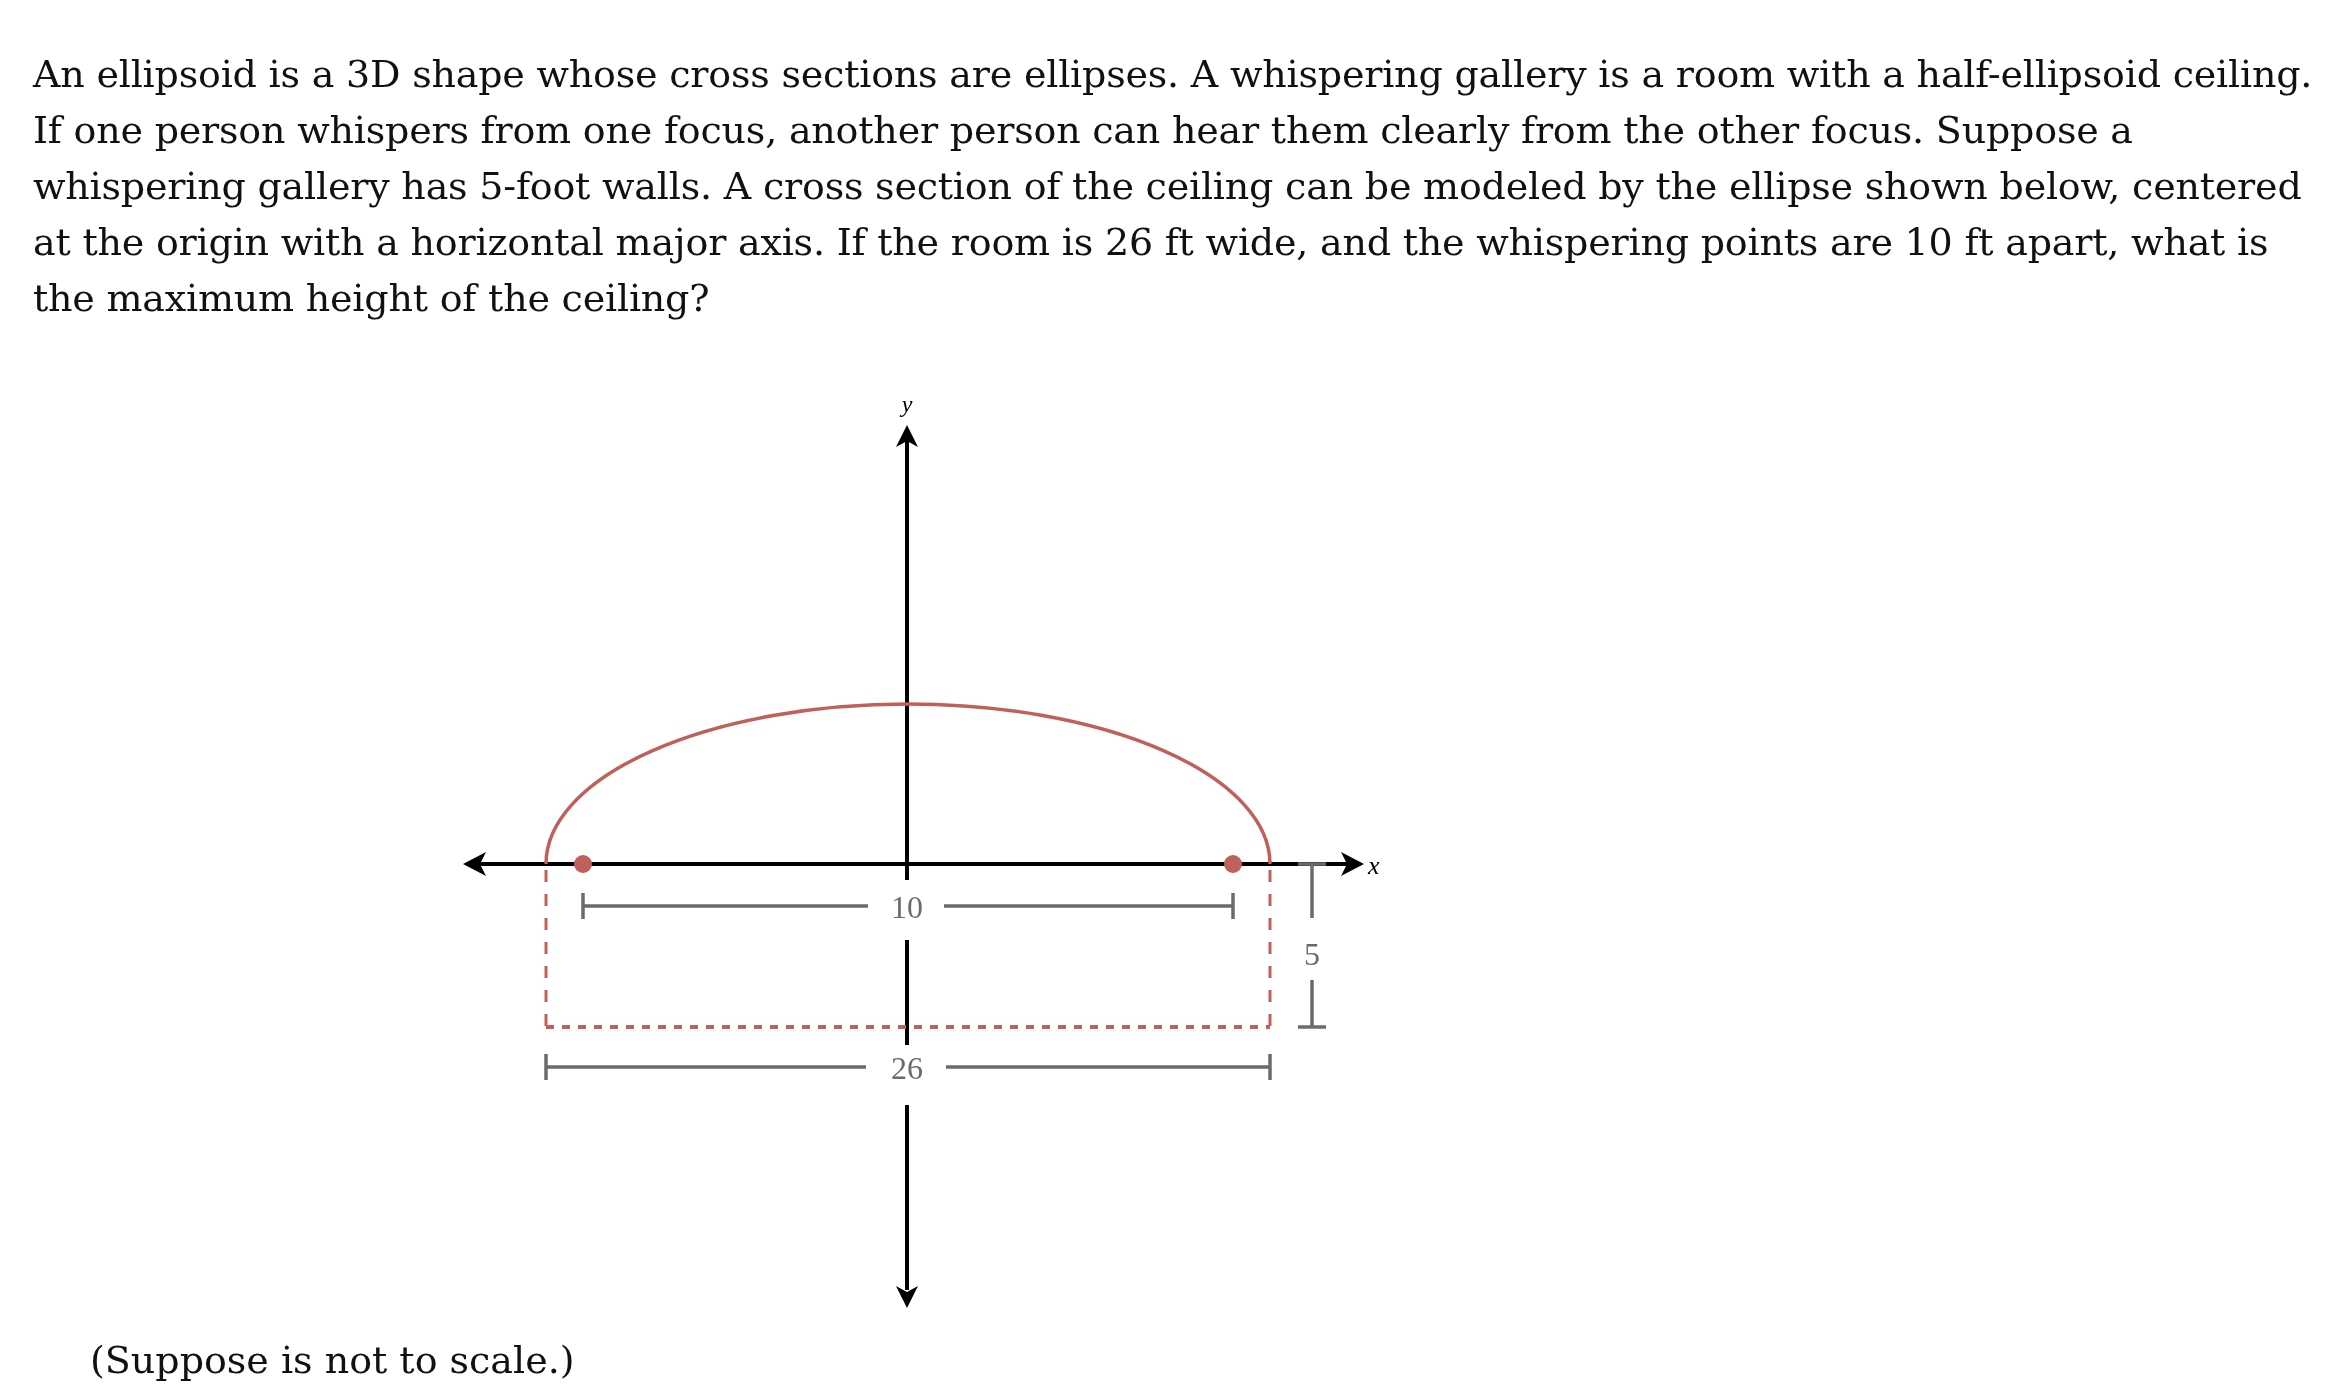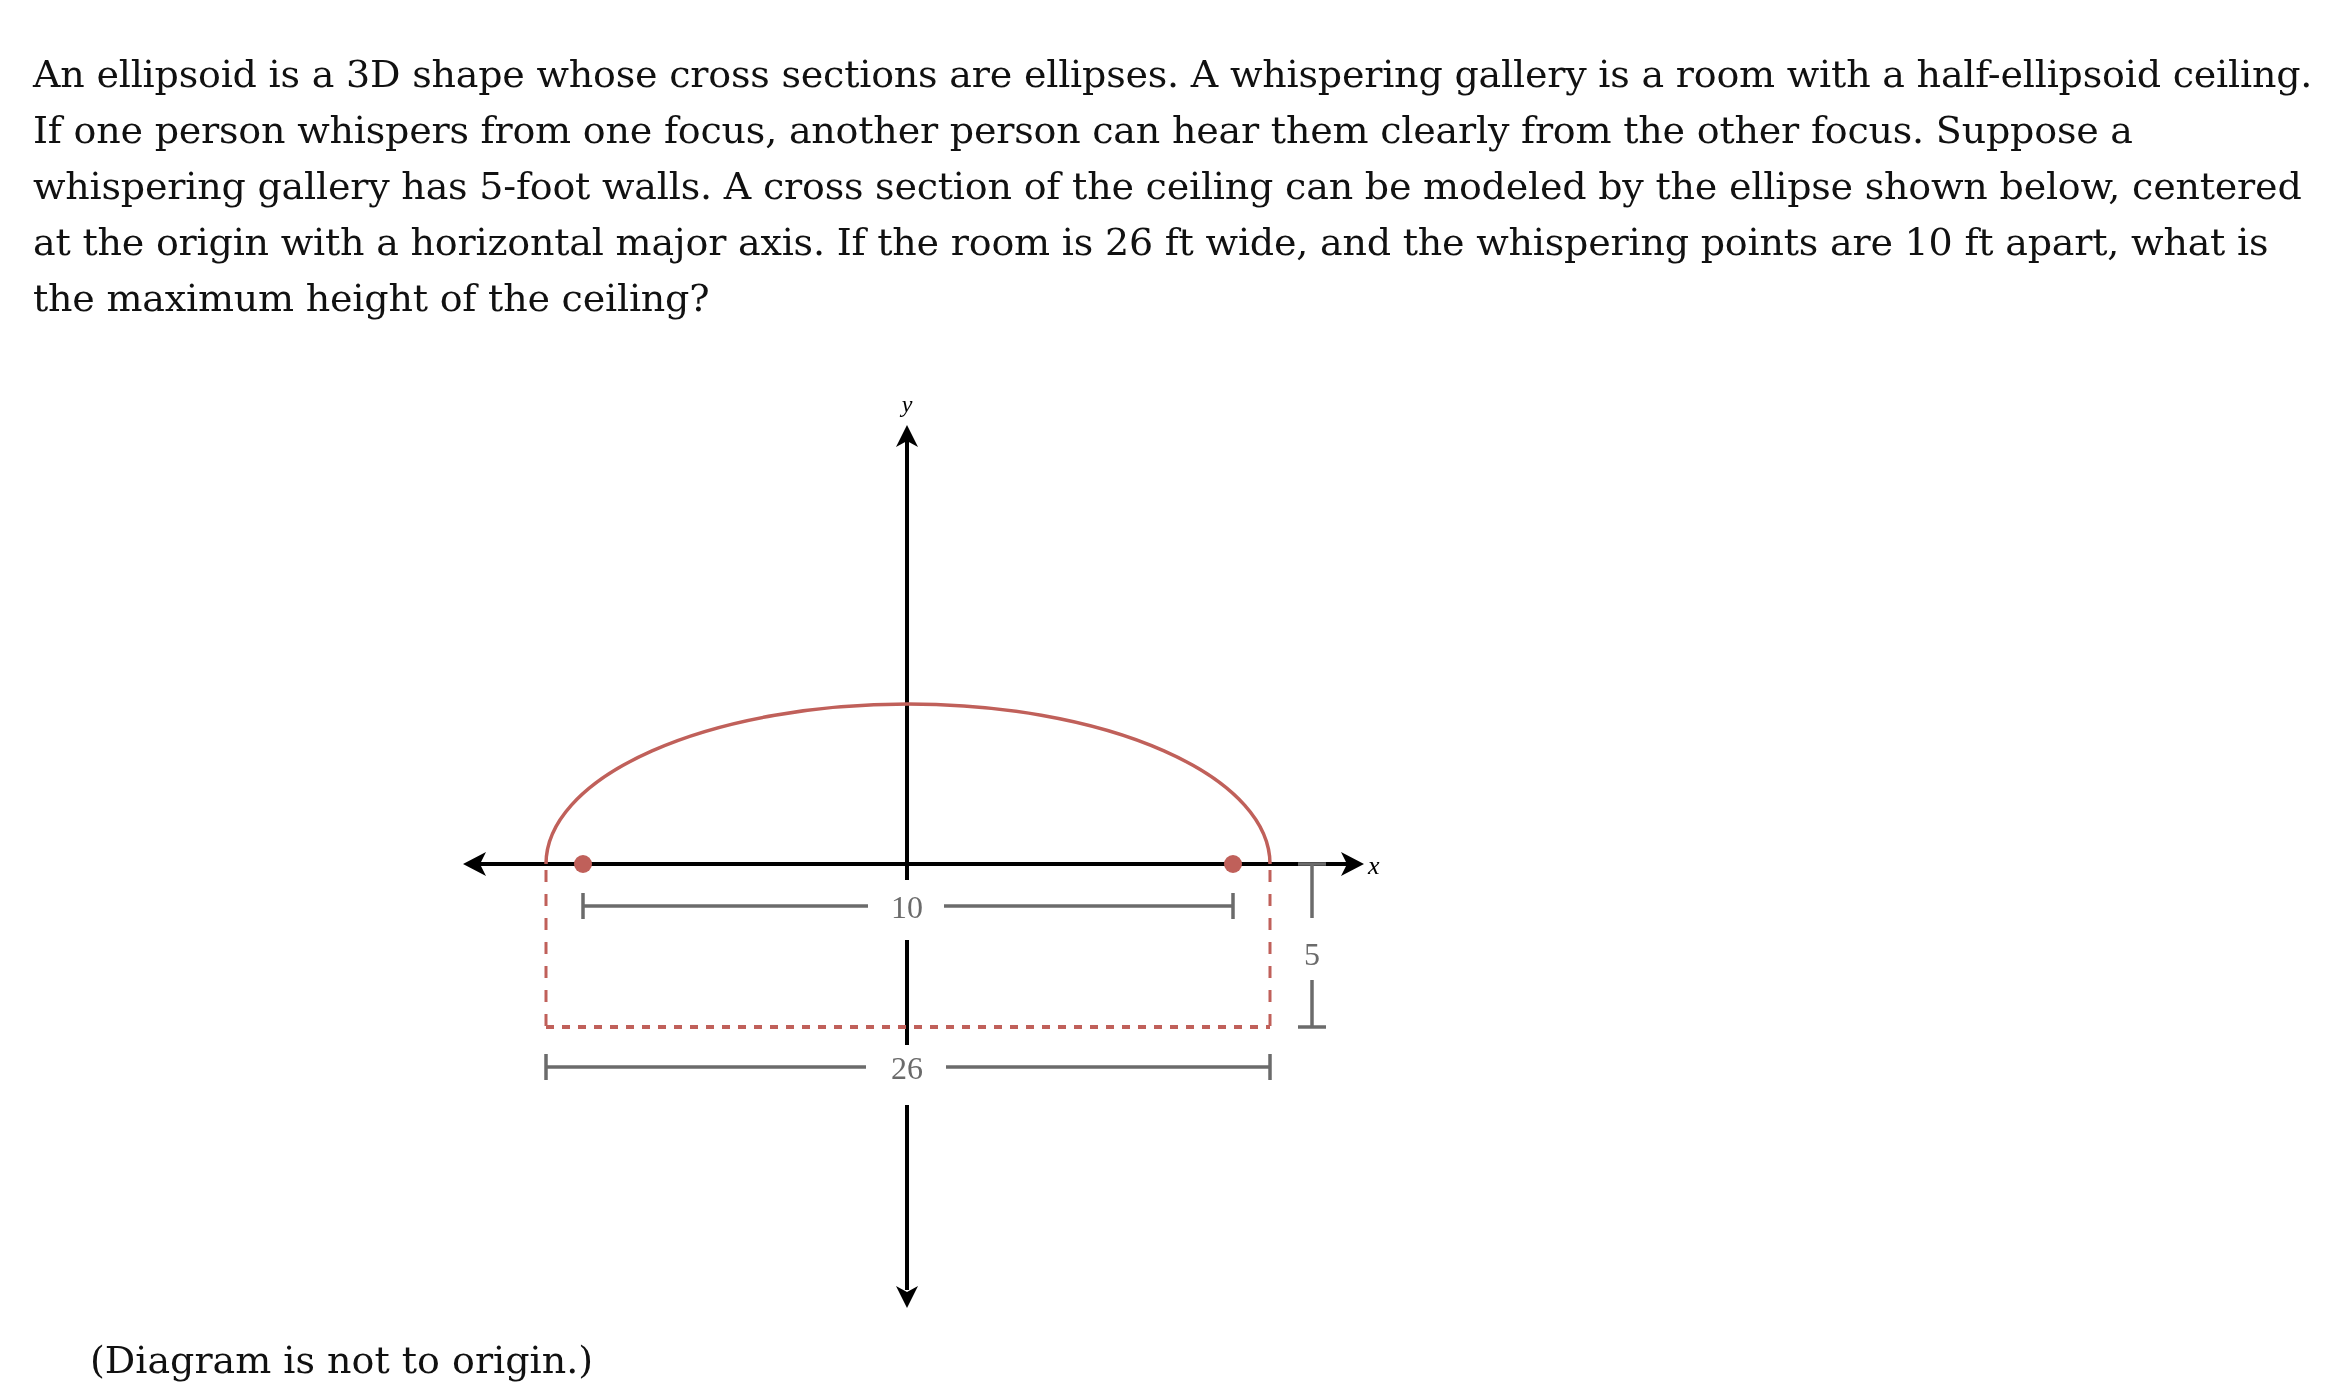--- a/index.html
+++ b/index.html
@@ -62,13 +62,13 @@
 
   <g stroke="#6b6b6b" stroke-width="3.5">
     <line x1="1312" y1="864" x2="1312" y2="918"></line>
     <line x1="1312" y1="980" x2="1312" y2="1027"></line>
     <line x1="1298" y1="864" x2="1326" y2="864"></line>
     <line x1="1298" y1="1027" x2="1326" y2="1027"></line>
   </g>
   <text x="1312" y="965" font-size="32" fill="#6b6b6b" text-anchor="middle" font-family="Liberation Serif, serif">5</text>
 </svg>
 
-<div class="note">(Diagram is not to origin.)</div>
+<div class="note">(Suppose is not to scale.)</div>
 
 </body></html>

